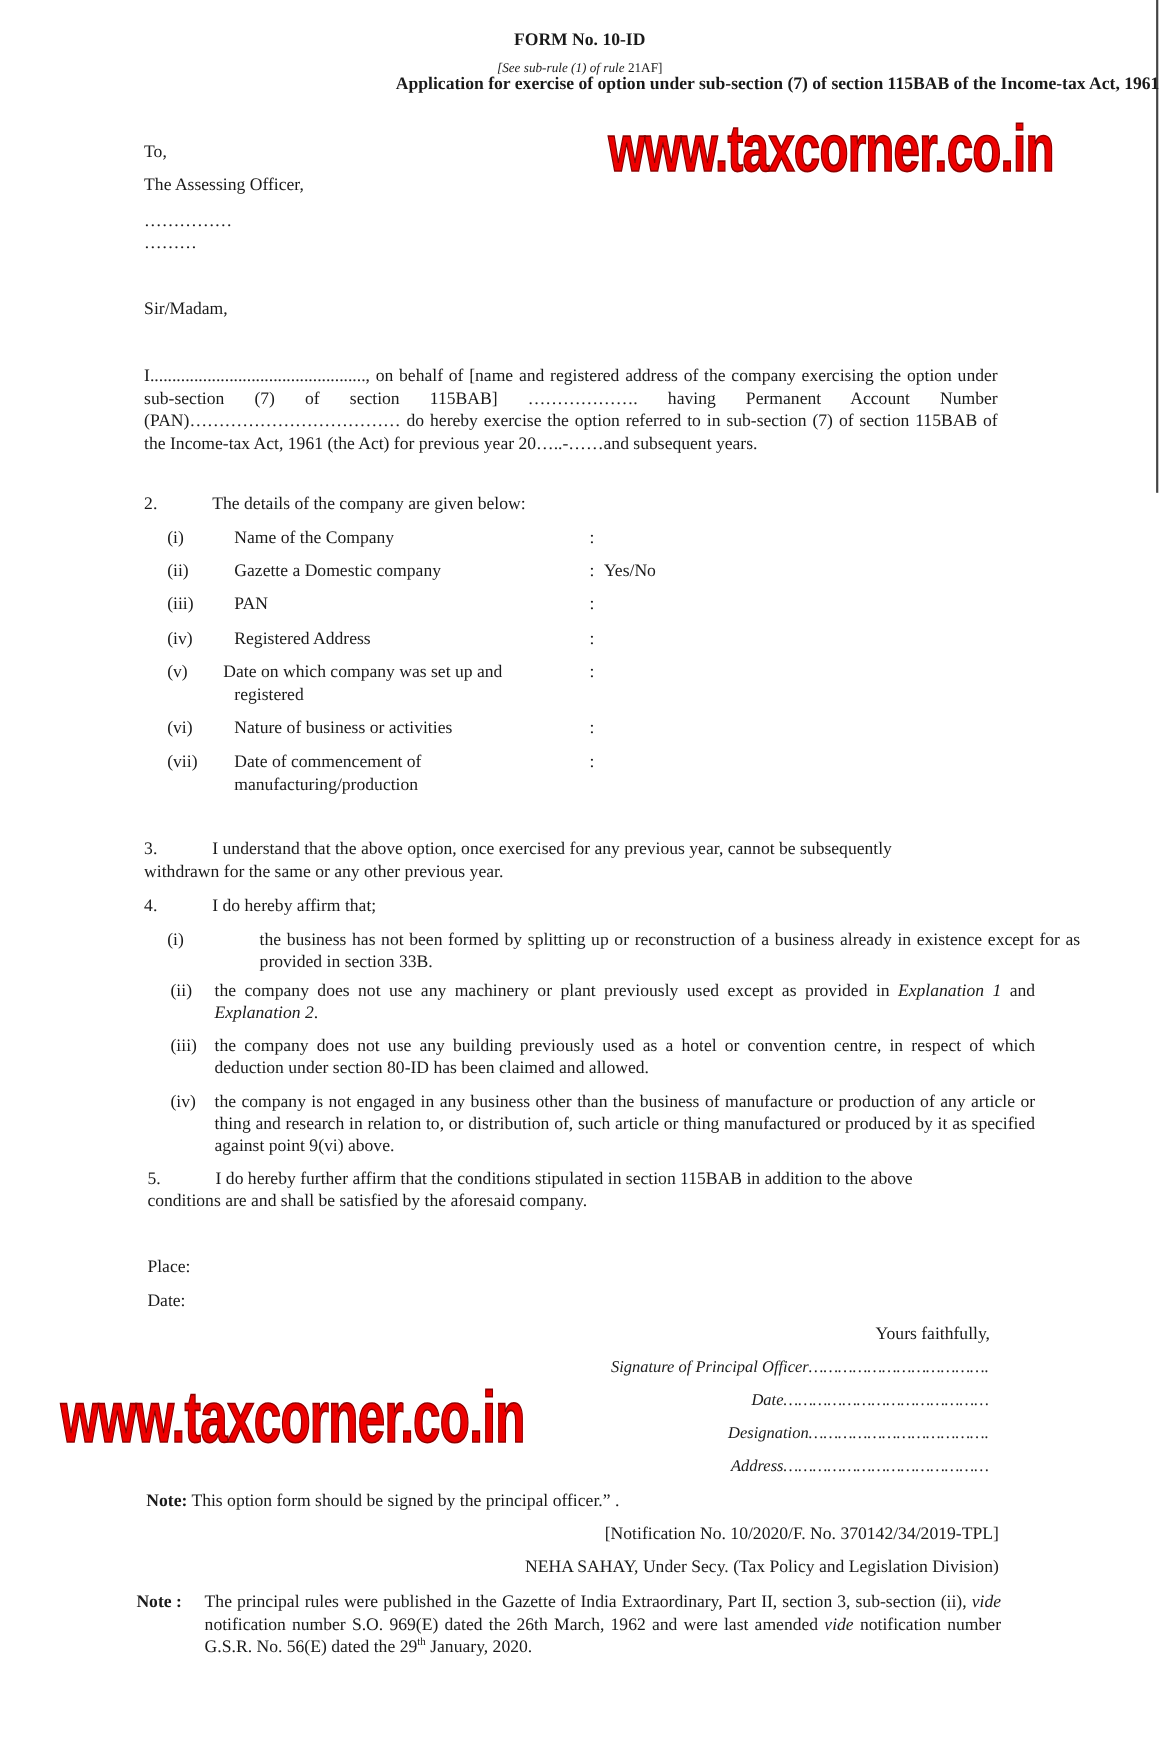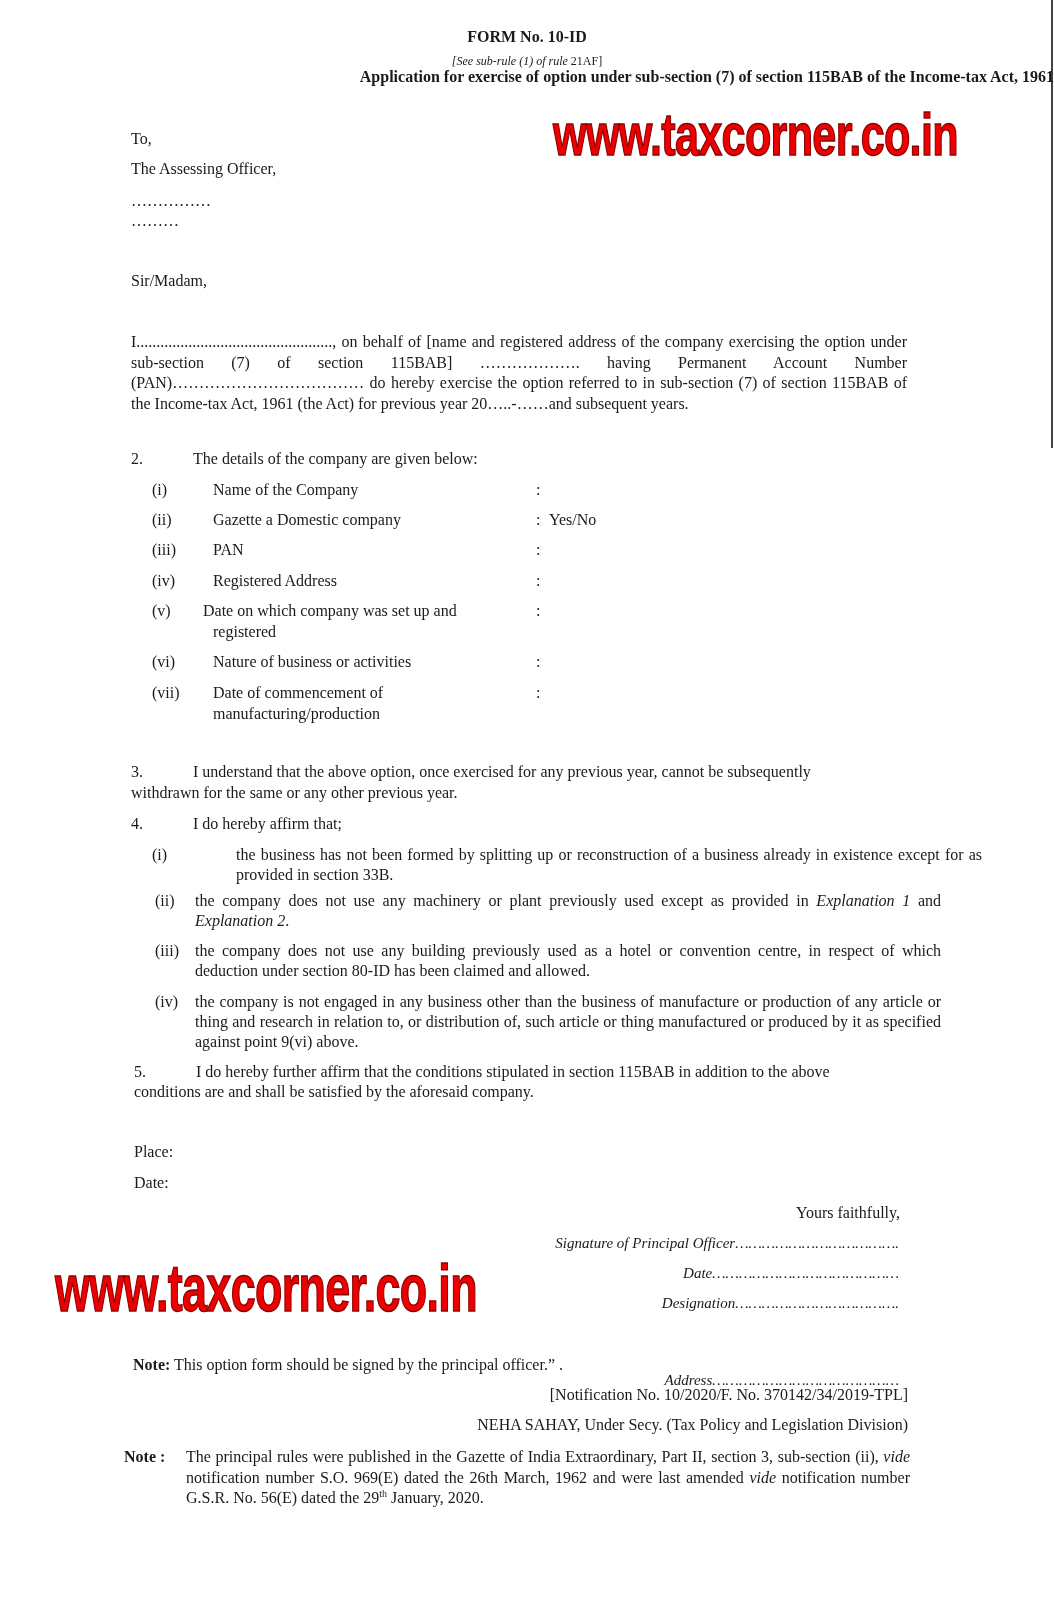--- a/index.html
+++ b/index.html
@@ -127,21 +127,21 @@
 <div class="abs" style="left:196px; top:1063px;">I do hereby further affirm that the conditions stipulated in section 115BAB in addition to the above</div>
 <div class="abs" style="left:134px; top:1083px;">conditions are and shall be satisfied by the aforesaid company.</div>
 
 <div class="abs" style="left:134px; top:1143px;">Place:</div>
 <div class="abs" style="left:134px; top:1174px;">Date:</div>
 
 <div class="abs" style="right:154px; top:1204px;">Yours faithfully,</div>
 <div class="sig-line" style="top:1235px;"><span>Signature of Principal Officer</span><span>……………………………….</span></div>
 <div class="sig-line" style="top:1265px;"><span>Date</span><span>……………………………………</span></div>
 <div class="sig-line" style="top:1295px;"><span>Designation</span><span>……………………………….</span></div>
-<div class="sig-line" style="top:1372px;"><span>Address</span><span>……………………………………</span></div>
+<div class="sig-line" style="top:1325px;"><span>Address</span><span>……………………………………</span></div>
 
 <div class="watermark" style="left:55px; top:1250px; font-size:66px; transform:scaleX(0.68);">www.taxcorner.co.in</div>
 
 <div class="abs" style="left:133px; top:1356px;"><span class="bold">Note:</span><span> This option form should be signed by the principal officer.” .</span></div>
 
 <div class="abs" style="right:146px; top:1386px;">[Notification No. 10/2020/F. No. 370142/34/2019-TPL]</div>
 <div class="abs" style="right:146px; top:1416px;">NEHA SAHAY, Under Secy. (Tax Policy and Legislation Division)</div>
 
 <div class="note-block" style="top:1447px;">
   <span class="note-label">Note :</span>

